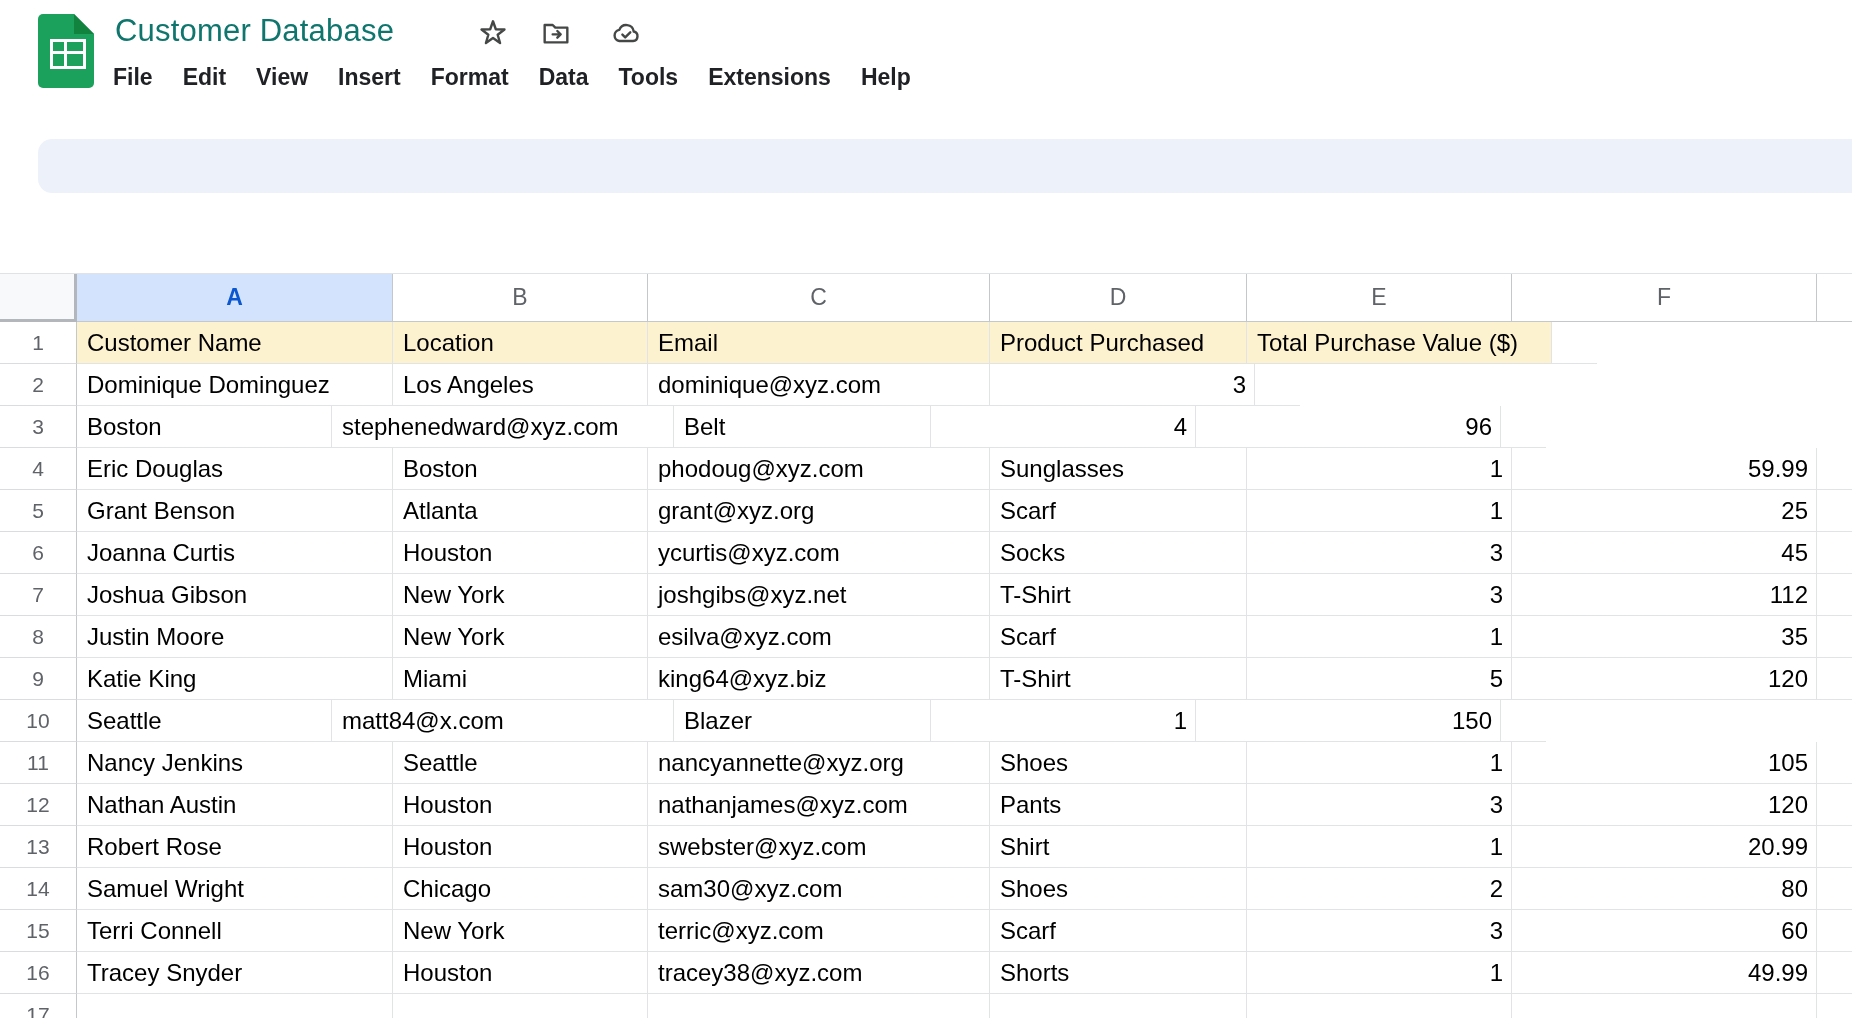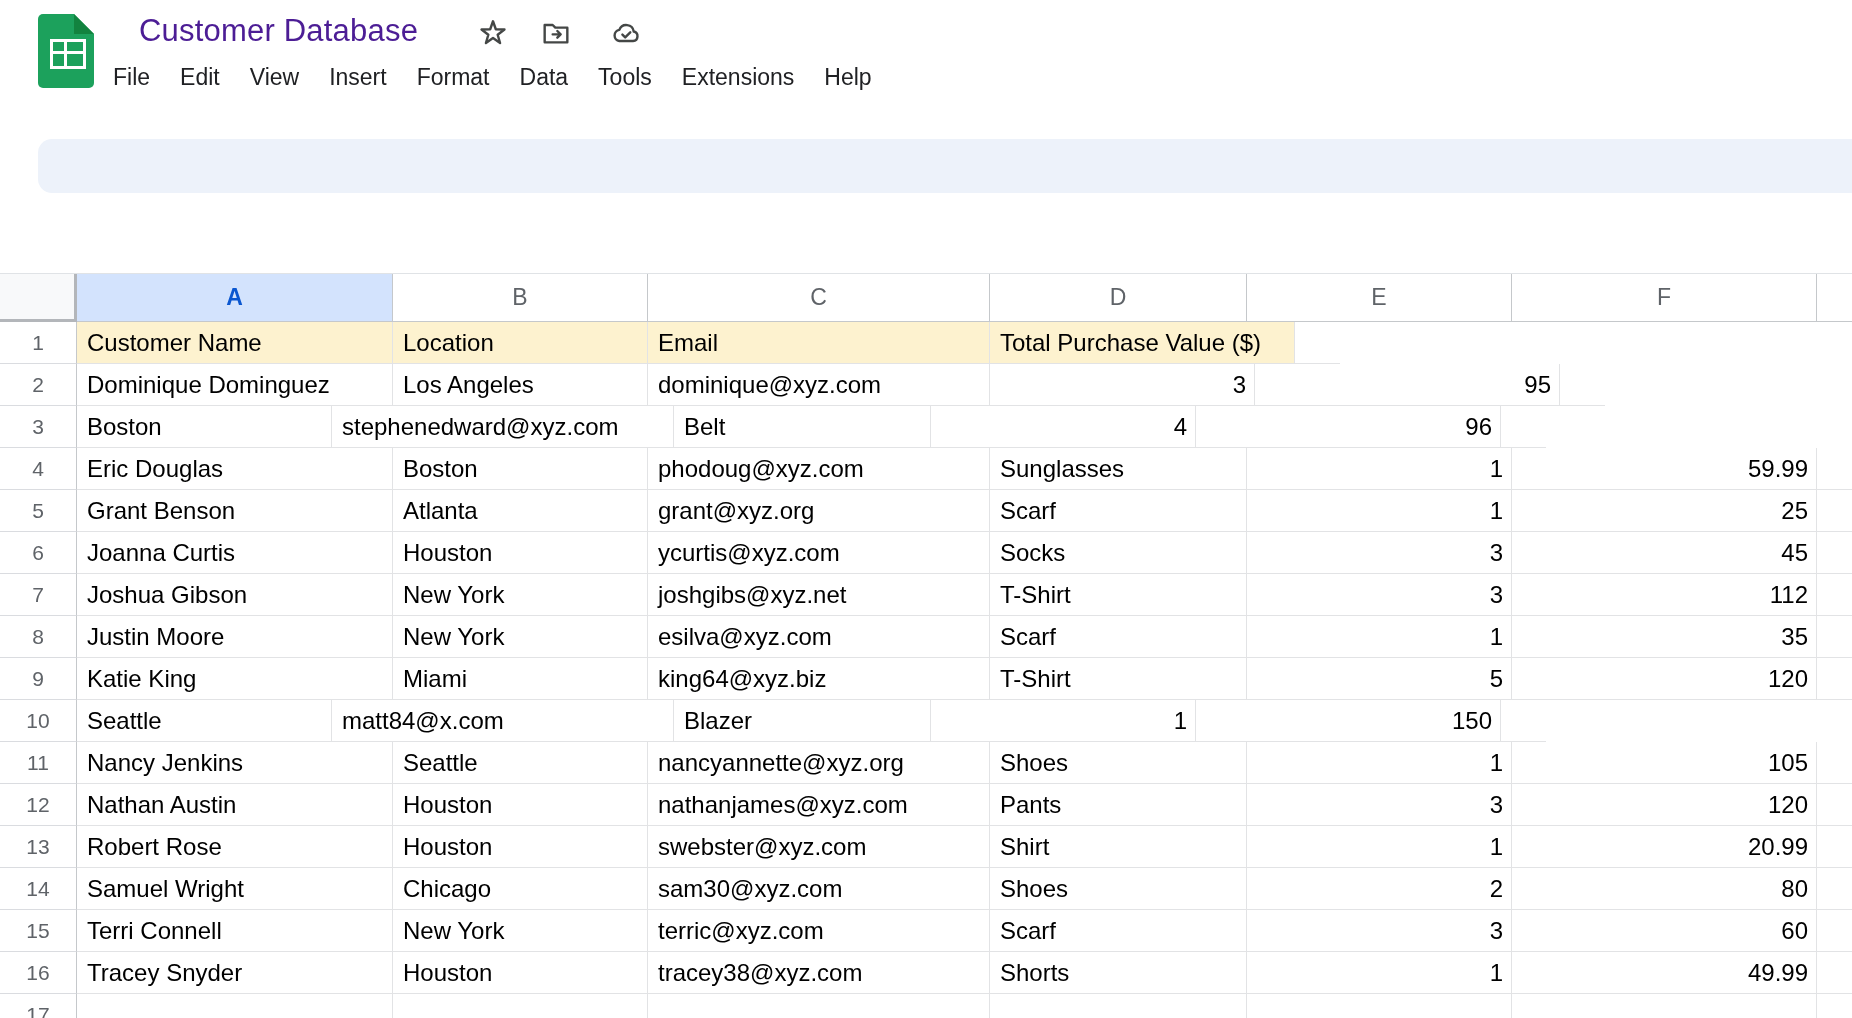--- a/index.html
+++ b/index.html
@@ -9,24 +9,24 @@
   }
   .abs{position:absolute;}
 
   
   .logo{left:38px;top:14px;width:56px;height:74px;background:var(--logo-green,#1ca15c);border-radius:5px;}
   .logo .fold-w{position:absolute;right:0;top:0;width:0;height:0;border-top:20px solid #fff;border-left:20px solid transparent;}
   .logo .fold-d{position:absolute;right:0;top:0;width:0;height:0;border-bottom:20px solid var(--logo-fold,#12833f);border-right:20px solid transparent;}
   .logo .tbl{position:absolute;left:12px;top:25px;width:30px;height:24px;border:3px solid #fff;}
   .logo .tbl:before{content:"";position:absolute;left:0;right:0;top:9px;height:3px;background:#fff;}
   .logo .tbl:after{content:"";position:absolute;top:0;bottom:0;left:11px;width:3px;background:#fff;}
-  .doc-title{left:115px;top:13px;font-size:31px;font-weight:500;letter-spacing:.2px;color:#4c1d95;margin-left:24px;}
+  .doc-title{left:115px;top:13px;font-size:31px;font-weight:500;letter-spacing:.2px;color:#0f766e;}
   .title-icon{top:17px;width:32px;height:32px;color:#444746;}
   .menubar{left:98px;top:60px;display:flex;}
-  .menu-item{padding:4px 15px;font-size:23px;color:#202124;border-radius:6px;}
+  .menu-item{padding:4px 15px;font-size:23px;color:#202124;border-radius:6px;font-weight:bold;}
 
   
   .toolbar{left:38px;top:139px;width:1830px;height:54px;background:var(--toolbar-bg,#edf2fa);border-radius:14px;}
   .tb{position:absolute;color:var(--icon,#444746);}
   .tb-ic{width:26px;height:26px;top:151px;}
   .tb-txt{top:150px;height:30px;line-height:30px;font-size:23px;text-align:center;}
   .search-pill{left:46px;top:144px;width:52px;height:44px;border-radius:12px;background:#f2f6fc;}
   .sep{top:150px;width:2px;height:30px;background:#c8ccd2;}
   .dd{width:0;height:0;border-left:6px solid transparent;border-right:6px solid transparent;border-top:7px solid #444746;}
   .sizebox{left:1146px;top:146px;width:62px;height:36px;border:2px solid #474747;border-radius:7px;line-height:36px;text-align:center;font-size:22px;color:#1f1f1f;box-sizing:border-box;}
@@ -197,30 +197,30 @@
   <div class="colcell c5">E</div>
   <div class="colcell c6">F</div>
   <div class="colcell c7"></div>
 </div>
 <div id="rows">
     <div class="row">
       <div class="rownum">1</div>
       <div class="cell c1 hdr">Customer Name</div>
       <div class="cell c2 hdr">Location</div>
       <div class="cell c3 hdr">Email</div>
+      <div class="cell c4 hdr">Product Purchased</div>
       <div class="cell c6 hdr">Total Purchase Value ($)</div>
       <div class="cell c7"></div>
     </div>
     <div class="row">
       <div class="rownum">2</div>
       <div class="cell c1">Dominique Dominguez</div>
       <div class="cell c2">Los Angeles</div>
       <div class="cell c3">dominique@xyz.com</div>
       <div class="cell c5 num">3</div>
-      <div class="cell c6 num">95</div>
       <div class="cell c7"></div>
     </div>
     <div class="row">
       <div class="rownum">3</div>
       <div class="cell c2">Boston</div>
       <div class="cell c3">stephenedward@xyz.com</div>
       <div class="cell c4">Belt</div>
       <div class="cell c5 num">4</div>
       <div class="cell c6 num">96</div>
       <div class="cell c7"></div>

